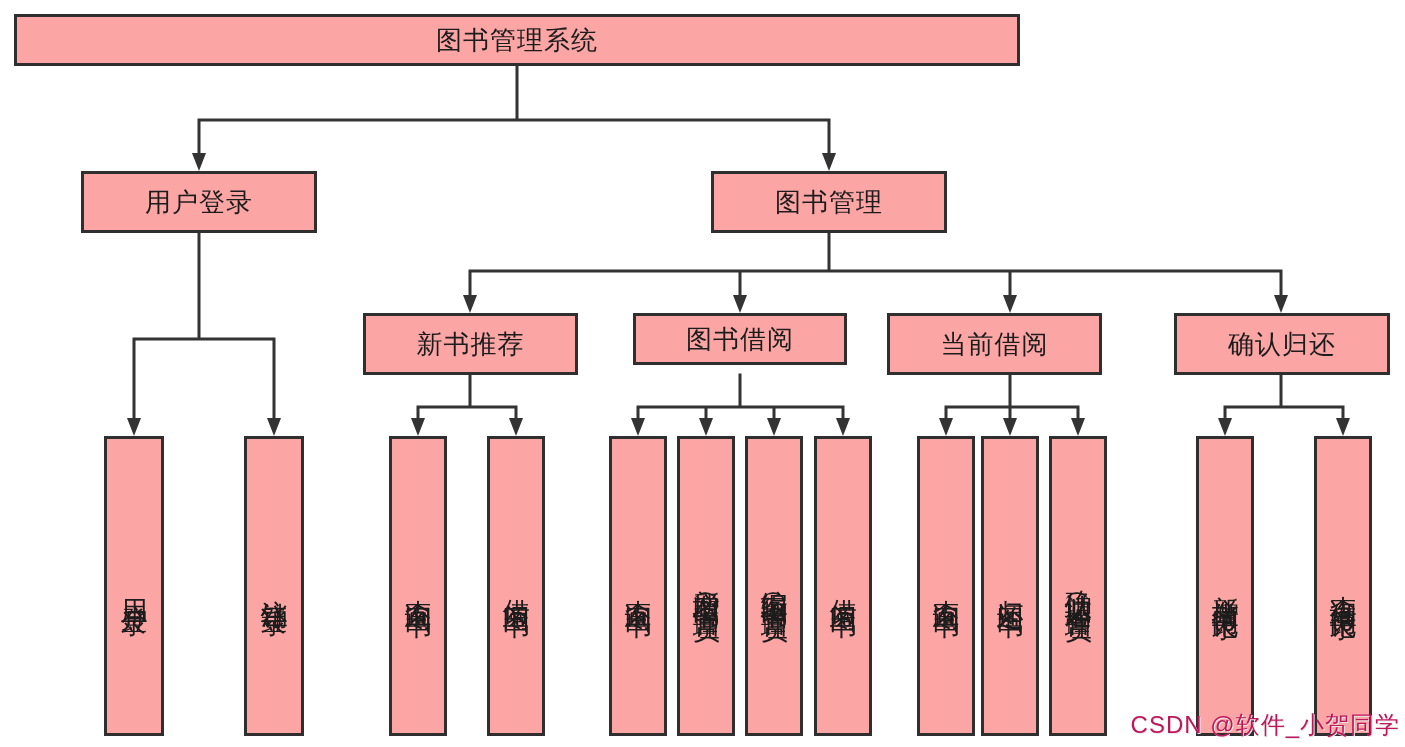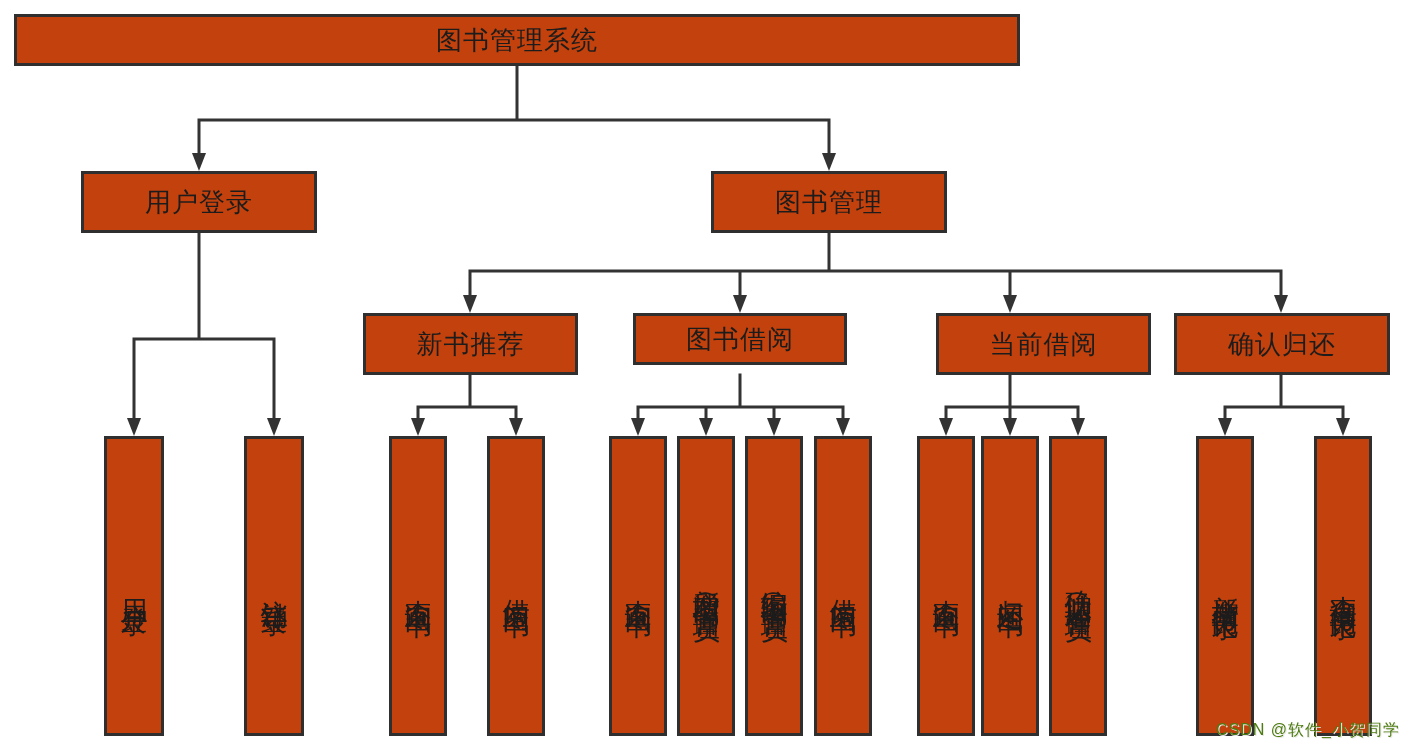--- a/index.html
+++ b/index.html
@@ -16,21 +16,21 @@
     overflow: hidden;
   }
   .wires {
     position: absolute;
     left: 0;
     top: 0;
     pointer-events: none;
   }
   .box {
     position: absolute;
-    background: #c2410c;
+    background: #fca5a5;
     border: 3px solid #2f2f2f;
     box-sizing: border-box;
     display: flex;
     align-items: center;
     justify-content: center;
     color: #1c1c1c;
   }
   .hbox {
     font-size: 26px;
     letter-spacing: 1px;
@@ -41,23 +41,23 @@
     text-orientation: mixed;
     font-size: 27px;
     letter-spacing: 4px;
     line-height: 1.05;
     white-space: nowrap;
   }
   .watermark {
     position: absolute;
     right: 5px;
     bottom: 6px;
-    font-size: 16px;
+    font-size: 24px;
     letter-spacing: 1px;
-    color: #4d7c0f;
+    color: #be185d;
     text-shadow: 1px 1px 0 #e8e8e8;
     white-space: nowrap;
   }
 </style>
 </head>
 <body>
 
 <div class="stage">
 
   <svg class="wires" width="1405" height="747" viewBox="0 0 1405 747">
@@ -93,21 +93,21 @@
     </g>
   </svg>
 
   <div class="box hbox" style="left:14px; top:14px; width:1006px; height:52px;">图书管理系统</div>
 
   <div class="box hbox" style="left:81px; top:171px; width:236px; height:62px;">用户登录</div>
   <div class="box hbox" style="left:711px; top:171px; width:236px; height:62px;">图书管理</div>
 
   <div class="box hbox" style="left:363px; top:313px; width:215px; height:62px;">新书推荐</div>
   <div class="box hbox" style="left:633px; top:313px; width:214px; height:52px;">图书借阅</div>
-  <div class="box hbox" style="left:936px; top:313px; width:215px; height:62px;">当前借阅</div>
+  <div class="box hbox" style="left:887px; top:313px; width:215px; height:62px;">当前借阅</div>
   <div class="box hbox" style="left:1174px; top:313px; width:216px; height:62px;">确认归还</div>
 
   <div class="box vbox" style="left:104px; top:436px; width:60px; height:300px;">用户登录</div>
   <div class="box vbox" style="left:244px; top:436px; width:60px; height:300px;">注销登录</div>
 
   <div class="box vbox" style="left:389px; top:436px; width:58px; height:300px;">查询图书</div>
   <div class="box vbox" style="left:487px; top:436px; width:58px; height:300px;">借阅图书</div>
 
   <div class="box vbox" style="left:609px; top:436px; width:58px; height:300px;">查询图书</div>
   <div class="box vbox" style="left:677px; top:436px; width:58px; height:300px;">新增图书（管理员）</div>

